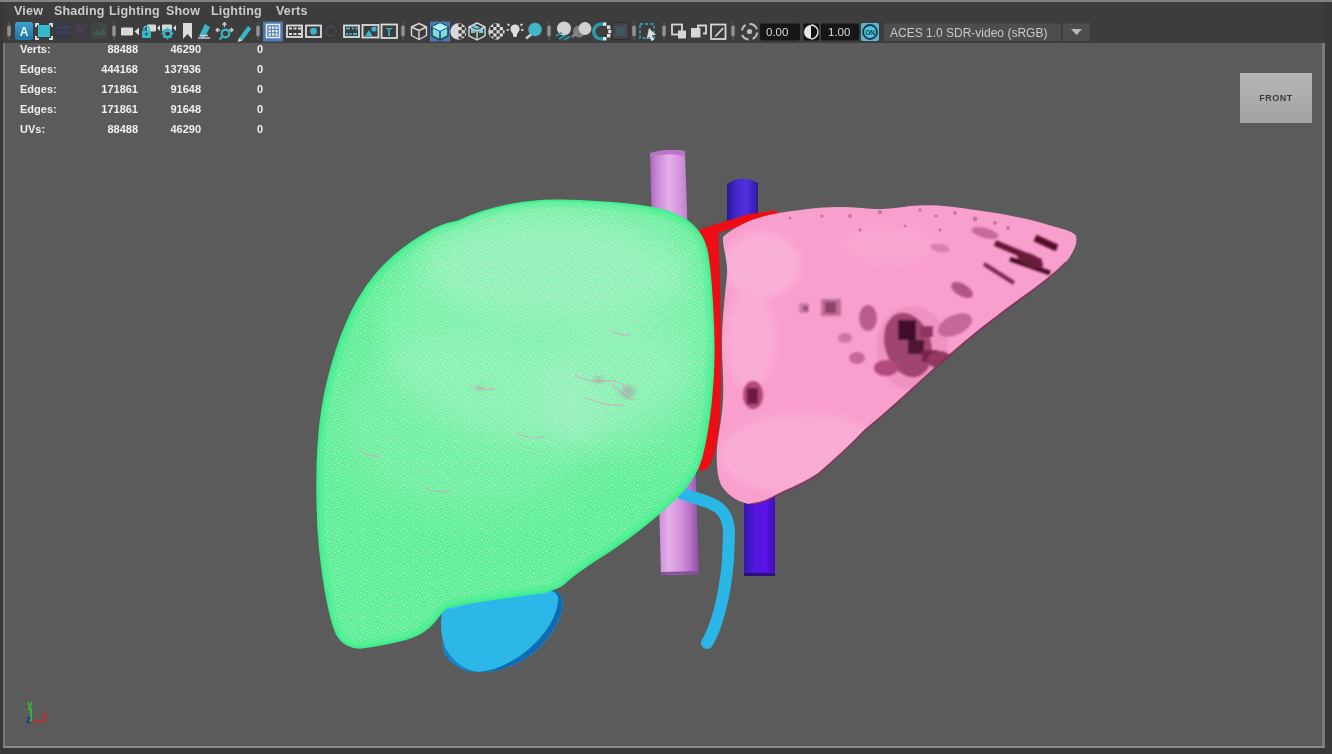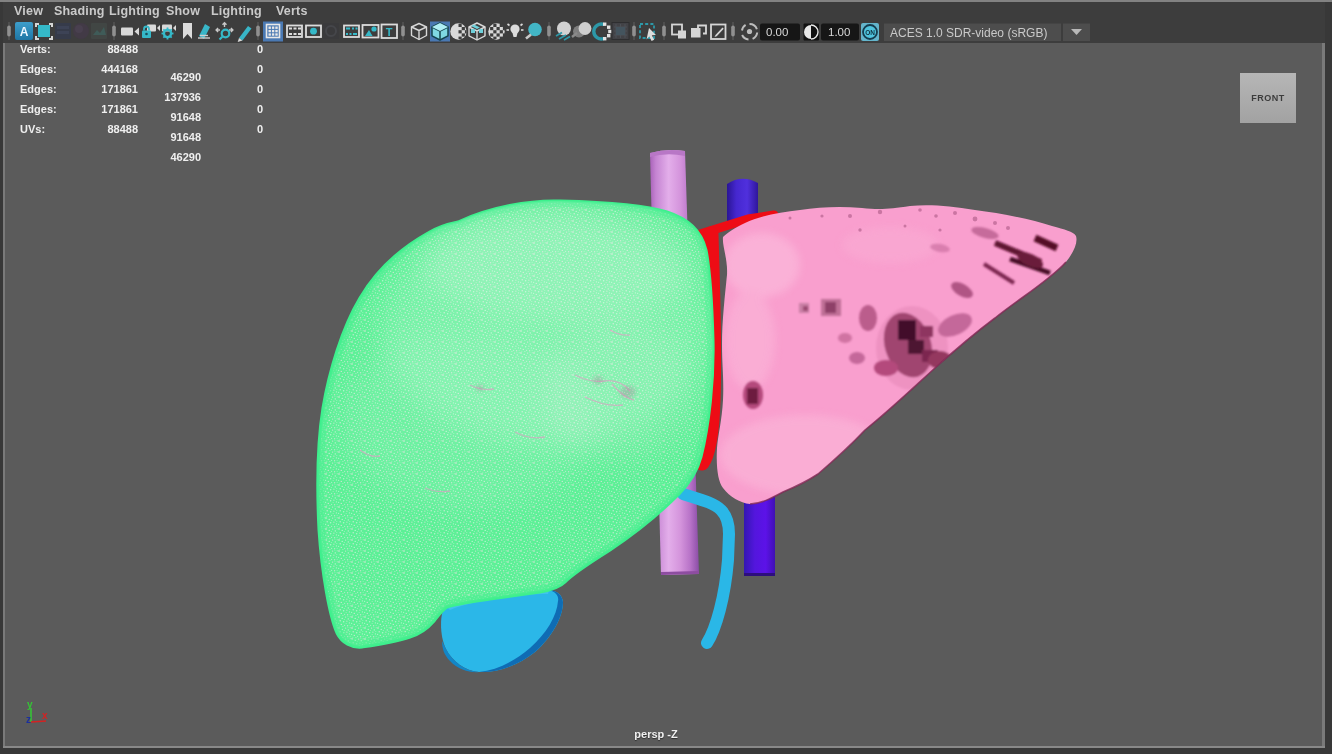--- a/index.html
+++ b/index.html
@@ -12,23 +12,23 @@
 #leftstrip{position:absolute;left:0;top:2px;width:3px;height:752px;background:#383838;}
 #leftline{position:absolute;left:3px;top:43px;width:2px;height:705px;background:#7a7a7a;}
 #rightstrip{position:absolute;left:1325px;top:2px;width:7px;height:752px;background:#383838;}
 #rightline{position:absolute;left:1322px;top:43px;width:3px;height:705px;background:#7a7a7a;}
 #bottomstrip{position:absolute;left:0;top:748px;width:1332px;height:6px;background:#383838;}
 #bottomline{position:absolute;left:3px;top:746px;width:1322px;height:2px;background:#888;}
 #hud{position:absolute;left:0;top:0;color:#efefef;font-size:11px;font-weight:bold;}
 .hudrow{position:absolute;height:12px;}
 .hl{position:absolute;left:20px;}
 .h1{position:absolute;width:114px;left:24px;text-align:right;}
-.h2{position:absolute;width:100px;left:101px;text-align:right;margin-top:28px;}
+.h2{position:absolute;width:100px;left:101px;text-align:right;}
 .h3{position:absolute;width:100px;left:163px;text-align:right;}
-#front{position:absolute;left:1240px;top:73px;width:56px;height:50px;background:linear-gradient(#b6b6b6,#a2a2a2);color:#3c3c3c;font-size:9px;font-weight:bold;text-align:center;line-height:50px;letter-spacing:0.5px;}
+#front{position:absolute;left:1240px;top:73px;width:72px;height:50px;background:linear-gradient(#b6b6b6,#a2a2a2);color:#3c3c3c;font-size:9px;font-weight:bold;text-align:center;line-height:50px;letter-spacing:0.5px;}
 #persp{position:absolute;left:0;top:728px;width:1312px;text-align:center;color:#f0f0f0;font-size:11px;font-weight:bold;text-shadow:0 1px 1px rgba(0,0,0,0.5);}
 </style>
 </head>
 <body>
 <div id="root">
   <svg id="scene" width="1332" height="754" viewBox="0 0 1332 754">
     <defs>
       <pattern id="wire" width="13" height="11" patternUnits="userSpaceOnUse">
         <rect width="13" height="11" fill="#5cf096"></rect>
         <circle cx="1" cy="1" r="0.8" fill="rgba(255,224,240,0.8)"></circle>
@@ -477,21 +477,20 @@
         <span class="h3">0</span>
       </div>
     <div class="hudrow" style="top:123px">
         <span class="hl">UVs:</span>
         <span class="h1">88488</span>
         <span class="h2">46290</span>
         <span class="h3">0</span>
       </div>
   </div>
   <div id="front">FRONT</div>
-  <div id="persp">persp -Z</div>
   <svg id="axis" style="position:absolute;left:0;top:680px" width="70" height="60" viewBox="0 0 70 60">
     <line x1="31" y1="42" x2="31" y2="28" stroke="#35c435" stroke-width="1.6"></line>
     <text x="27" y="28" font-size="10" font-weight="bold" fill="#35c435" font-family="Liberation Sans,sans-serif">y</text>
     <line x1="31" y1="42" x2="46" y2="41" stroke="#d42222" stroke-width="1.6"></line>
     <text x="42" y="39" font-size="10" font-weight="bold" fill="#d42222" font-family="Liberation Sans,sans-serif">x</text>
     <text x="26" y="43" font-size="10" font-weight="bold" fill="#1b2f9e" font-family="Liberation Sans,sans-serif">z</text>
   </svg>
   <div id="leftstrip"></div>
     <div id="leftline"></div>
   <div id="rightstrip"></div>

